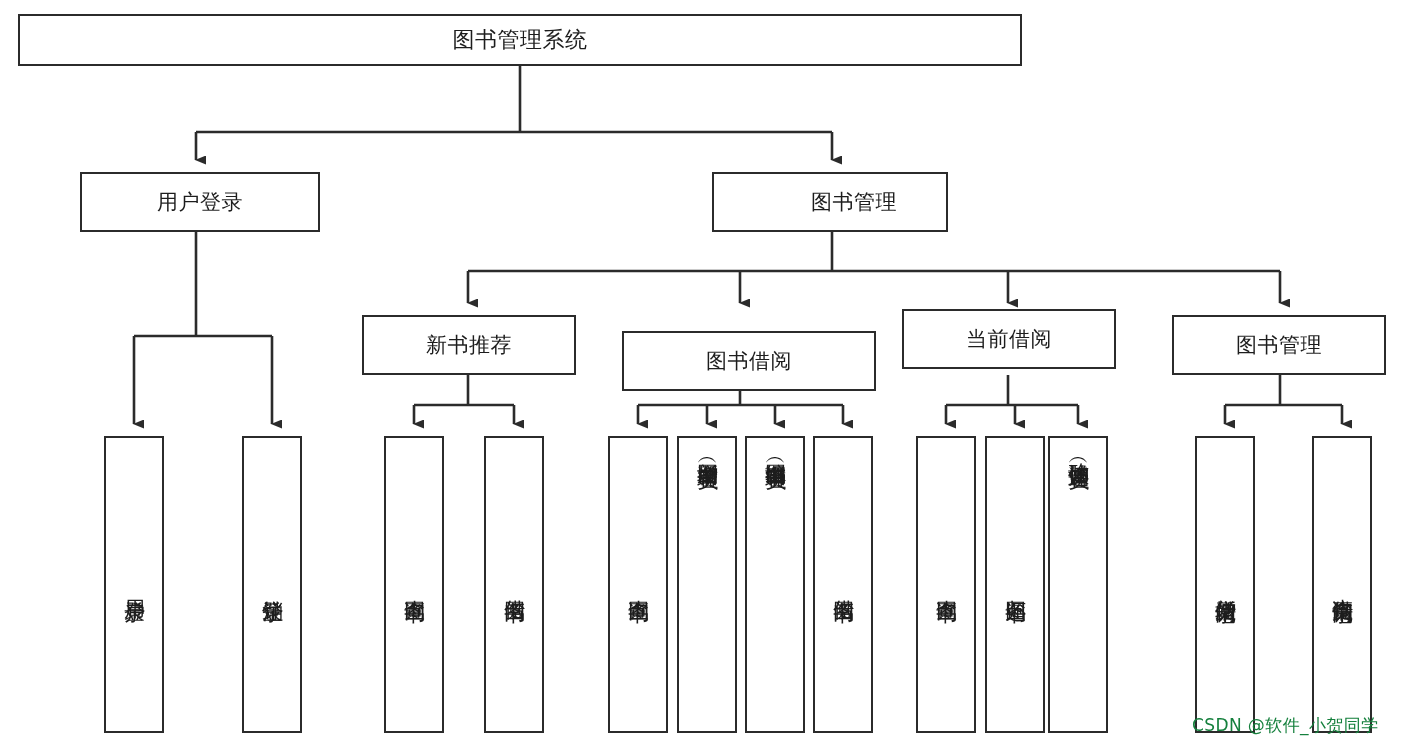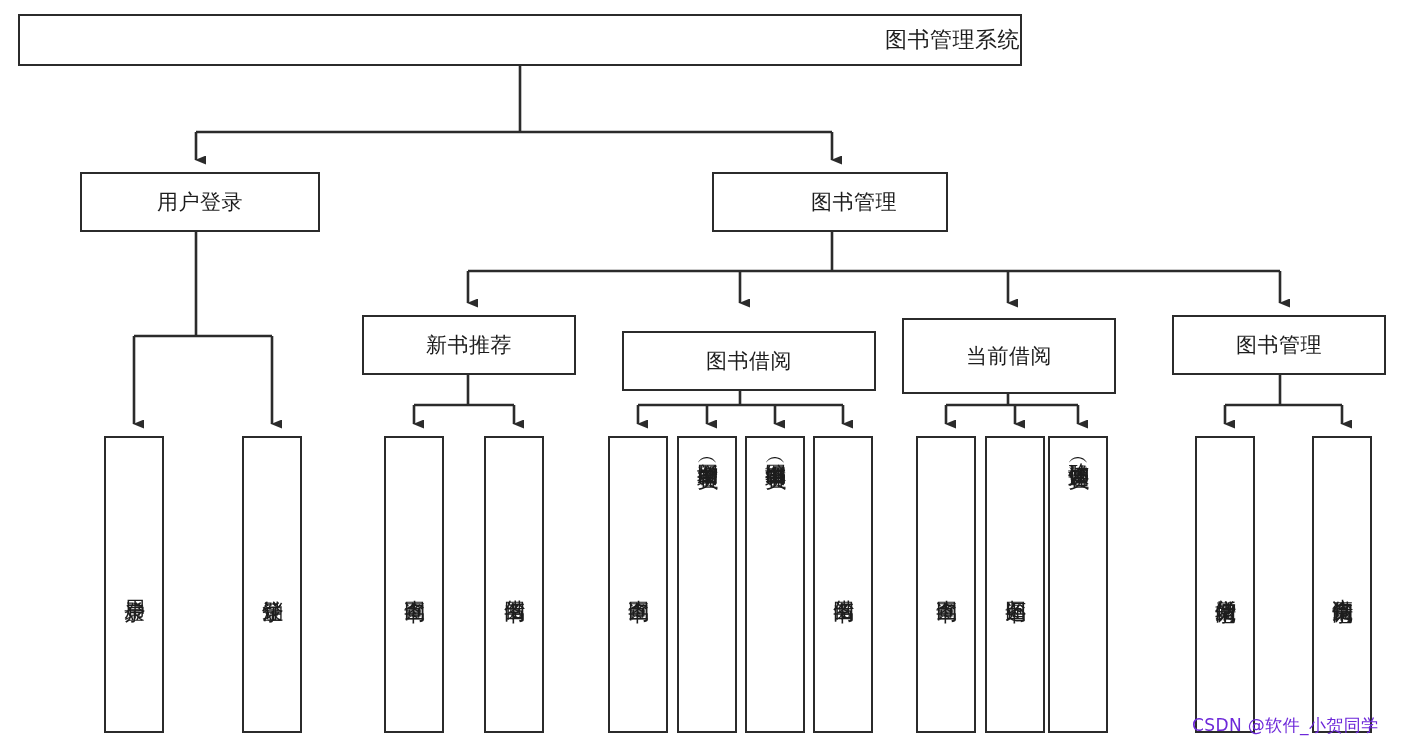--- a/index.html
+++ b/index.html
@@ -30,21 +30,20 @@
     justify-content:center;
     color:#1d1d1d;
   }
   .node.h{
     font-size:21px;
     letter-spacing:0.5px;
     line-height:1.15;
   }
   .node.root{
     font-size:22px;
-    justify-content:flex-end;
   }
   
   .node.v{
     align-items:flex-start;
     justify-content:center;
     padding-top:8px;
   }
   .node.v .vtext{
     writing-mode:vertical-rl;
     text-orientation:upright;
@@ -55,21 +54,21 @@
     color:#1d1d1d;
   }
   
   .node.v.center{
     align-items:center;
     padding-top:0;
   }
   .watermark{
     position:absolute;
     font-size:17px;
-    color:#6d28d9;
+    color:#15803d;
     white-space:nowrap;
     letter-spacing:0.4px;
   }
 </style>
 </head>
 <body>
 
 <div id="canvas">
 
   <svg id="wires" viewBox="0 0 1405 747" xmlns="http://www.w3.org/2000/svg">
@@ -132,21 +131,21 @@
   <div class="node h" style="left:712px; top:172px; width:236px; height:60px;padding-left:48px;">
     <span>图书管理</span>
   </div>
 
   <div class="node h" style="left:362px; top:315px; width:214px; height:60px;">
     <span>新书推荐</span>
   </div>
   <div class="node h" style="left:622px; top:315px; width:254px; height:60px;margin-top:16px;">
     <span>图书借阅</span>
   </div>
-  <div class="node h" style="left:902px; top:318px; width:214px; height:76px;align-items:center;">
+  <div class="node h" style="left:902px; top:309px; width:214px; height:60px;align-items:center;">
     <span>当前借阅</span>
   </div>
   <div class="node h" style="left:1172px; top:315px; width:214px; height:60px;">
     <span>图书管理</span>
   </div>
 
   <div class="node v center" style="left:104px; top:436px; width:60px; height:297px;">
     <span class="vtext">用户登录</span>
   </div>
   <div class="node v center" style="left:242px; top:436px; width:60px; height:297px;">

